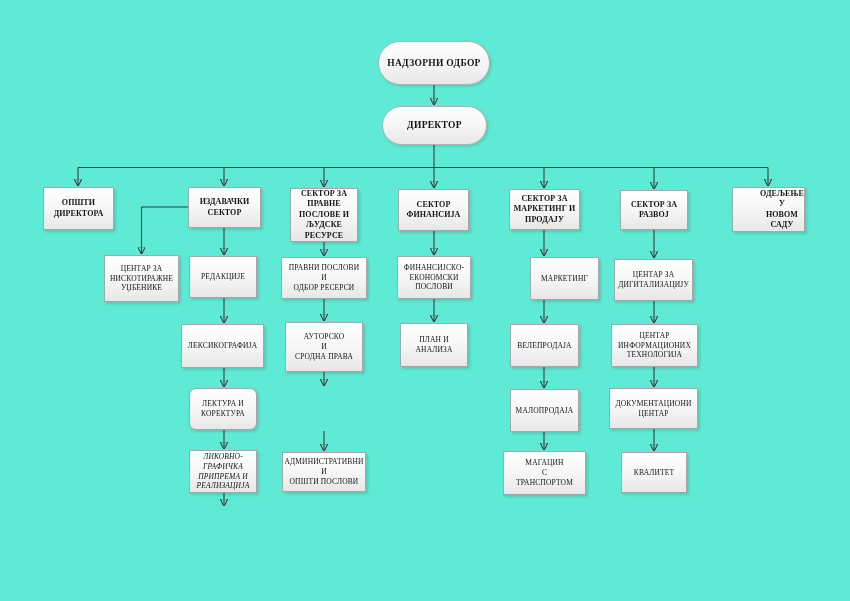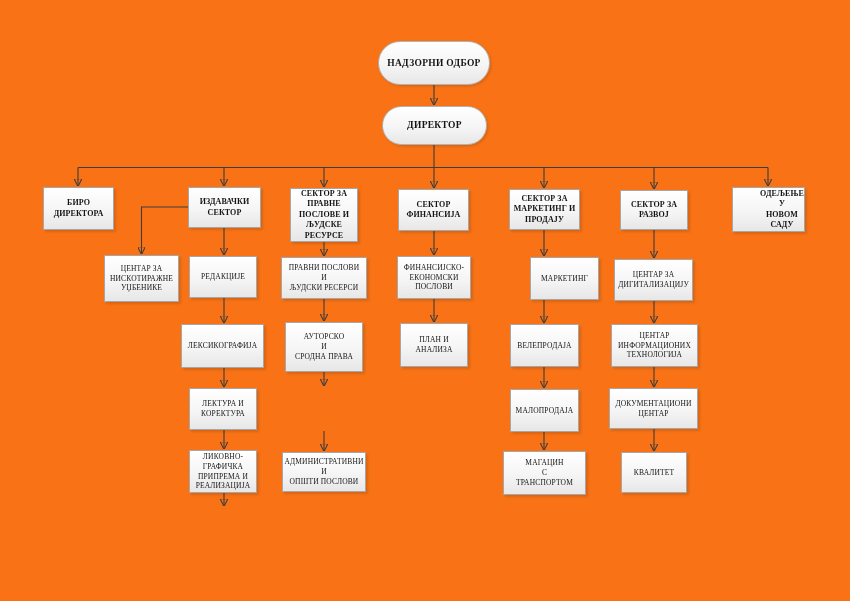--- a/index.html
+++ b/index.html
@@ -1,17 +1,17 @@
 <!DOCTYPE html>
 <html><head>
 <meta charset="utf-8">
 <style>
   html,body { margin:0; padding:0; background:#ffffff; }
   .canvas {
-    position:relative; width:850px; height:601px; background:#f97316;
+    position:relative; width:850px; height:601px; background:#5eead4;
     font-family:"Liberation Serif","DejaVu Serif",serif; overflow:hidden;
   }
   svg.connectors { position:absolute; left:0; top:0; width:850px; height:601px; }
   svg.connectors path { stroke:#3d3d3d; stroke-width:1.1; fill:none; }
   .node {
     position:absolute; box-sizing:border-box;
     display:flex; align-items:center; justify-content:center;
     text-align:center; white-space:pre-line;
     border:1px solid #a6a6a6;
     background:linear-gradient(180deg,#ffffff 0%,#f5f5f5 55%,#e7e7e7 100%);
@@ -72,21 +72,21 @@
 
     <path d="M654 230 V258" marker-end="url(#arrow)"></path>
     <path d="M654 301 V323" marker-end="url(#arrow)"></path>
     <path d="M654 367 V387" marker-end="url(#arrow)"></path>
     <path d="M654 429 V451" marker-end="url(#arrow)"></path>
   </svg>
 
   <div class="node oval" style="left:378px; top:41px;  width:112px; height:44px;">НАДЗОРНИ ОДБОР</div>
   <div class="node oval" style="left:382px; top:106px; width:105px; height:39px;">ДИРЕКТОР</div>
 
-  <div class="node head" style="left:43px;  top:187px; width:71px; height:43px;">БИРО
+  <div class="node head" style="left:43px;  top:187px; width:71px; height:43px;">ОПШТИ
 ДИРЕКТОРА</div>
   <div class="node head" style="left:188px; top:187px; width:73px; height:41px;">ИЗДАВАЧКИ
 СЕКТОР</div>
   <div class="node head" style="left:290px; top:188px; width:68px; height:54px;">СЕКТОР ЗА
 ПРАВНЕ
 ПОСЛОВЕ И
 ЉУДСКЕ
 РЕСУРСЕ</div>
   <div class="node head" style="left:398px; top:189px; width:71px; height:42px;">СЕКТОР
 ФИНАНСИЈА</div>
@@ -96,30 +96,30 @@
   <div class="node head" style="left:620px; top:190px; width:68px; height:40px;">СЕКТОР ЗА
 РАЗВОЈ</div>
   <div class="node head" style="left:732px; top:187px; width:73px; height:45px;padding-left:28px;">ОДЕЉЕЊЕ У
 НОВОМ САДУ</div>
 
   <div class="node" style="left:104px; top:255px; width:75px; height:47px;">ЦЕНТАР ЗА
 НИСКОТИРАЖНЕ
 УЏБЕНИКЕ</div>
   <div class="node" style="left:189px; top:256px; width:68px; height:42px;">РЕДАКЦИЈЕ</div>
   <div class="node" style="left:181px; top:324px; width:83px; height:44px;">ЛЕКСИКОГРАФИЈА</div>
-  <div class="node" style="left:189px; top:388px; width:68px; height:42px;">ЛЕКТУРА И
+  <div class="node" style="left:189px; top:388px; width:68px; height:42px;border-radius:7px;">ЛЕКТУРА И
 КОРЕКТУРА</div>
-  <div class="node" style="left:189px; top:450px; width:68px; height:43px;">ЛИКОВНО-
+  <div class="node" style="left:189px; top:450px; width:68px; height:43px;font-style:italic;">ЛИКОВНО-
 ГРАФИЧКА
 ПРИПРЕМА И
 РЕАЛИЗАЦИЈА</div>
 
   <div class="node" style="left:281px; top:257px; width:86px; height:42px;">ПРАВНИ ПОСЛОВИ
 И
-ЉУДСКИ РЕСЕРСИ</div>
+ОДБОР РЕСЕРСИ</div>
   <div class="node" style="left:285px; top:322px; width:78px; height:50px;">АУТОРСКО
 И
 СРОДНА ПРАВА</div>
   <div class="node" style="left:282px; top:452px; width:84px; height:40px;">АДМИНИСТРАТИВНИ
 И
 ОПШТИ ПОСЛОВИ</div>
 
   <div class="node" style="left:397px; top:256px; width:74px; height:43px;">ФИНАНСИЈСКО-
 ЕКОНОМСКИ
 ПОСЛОВИ</div>

